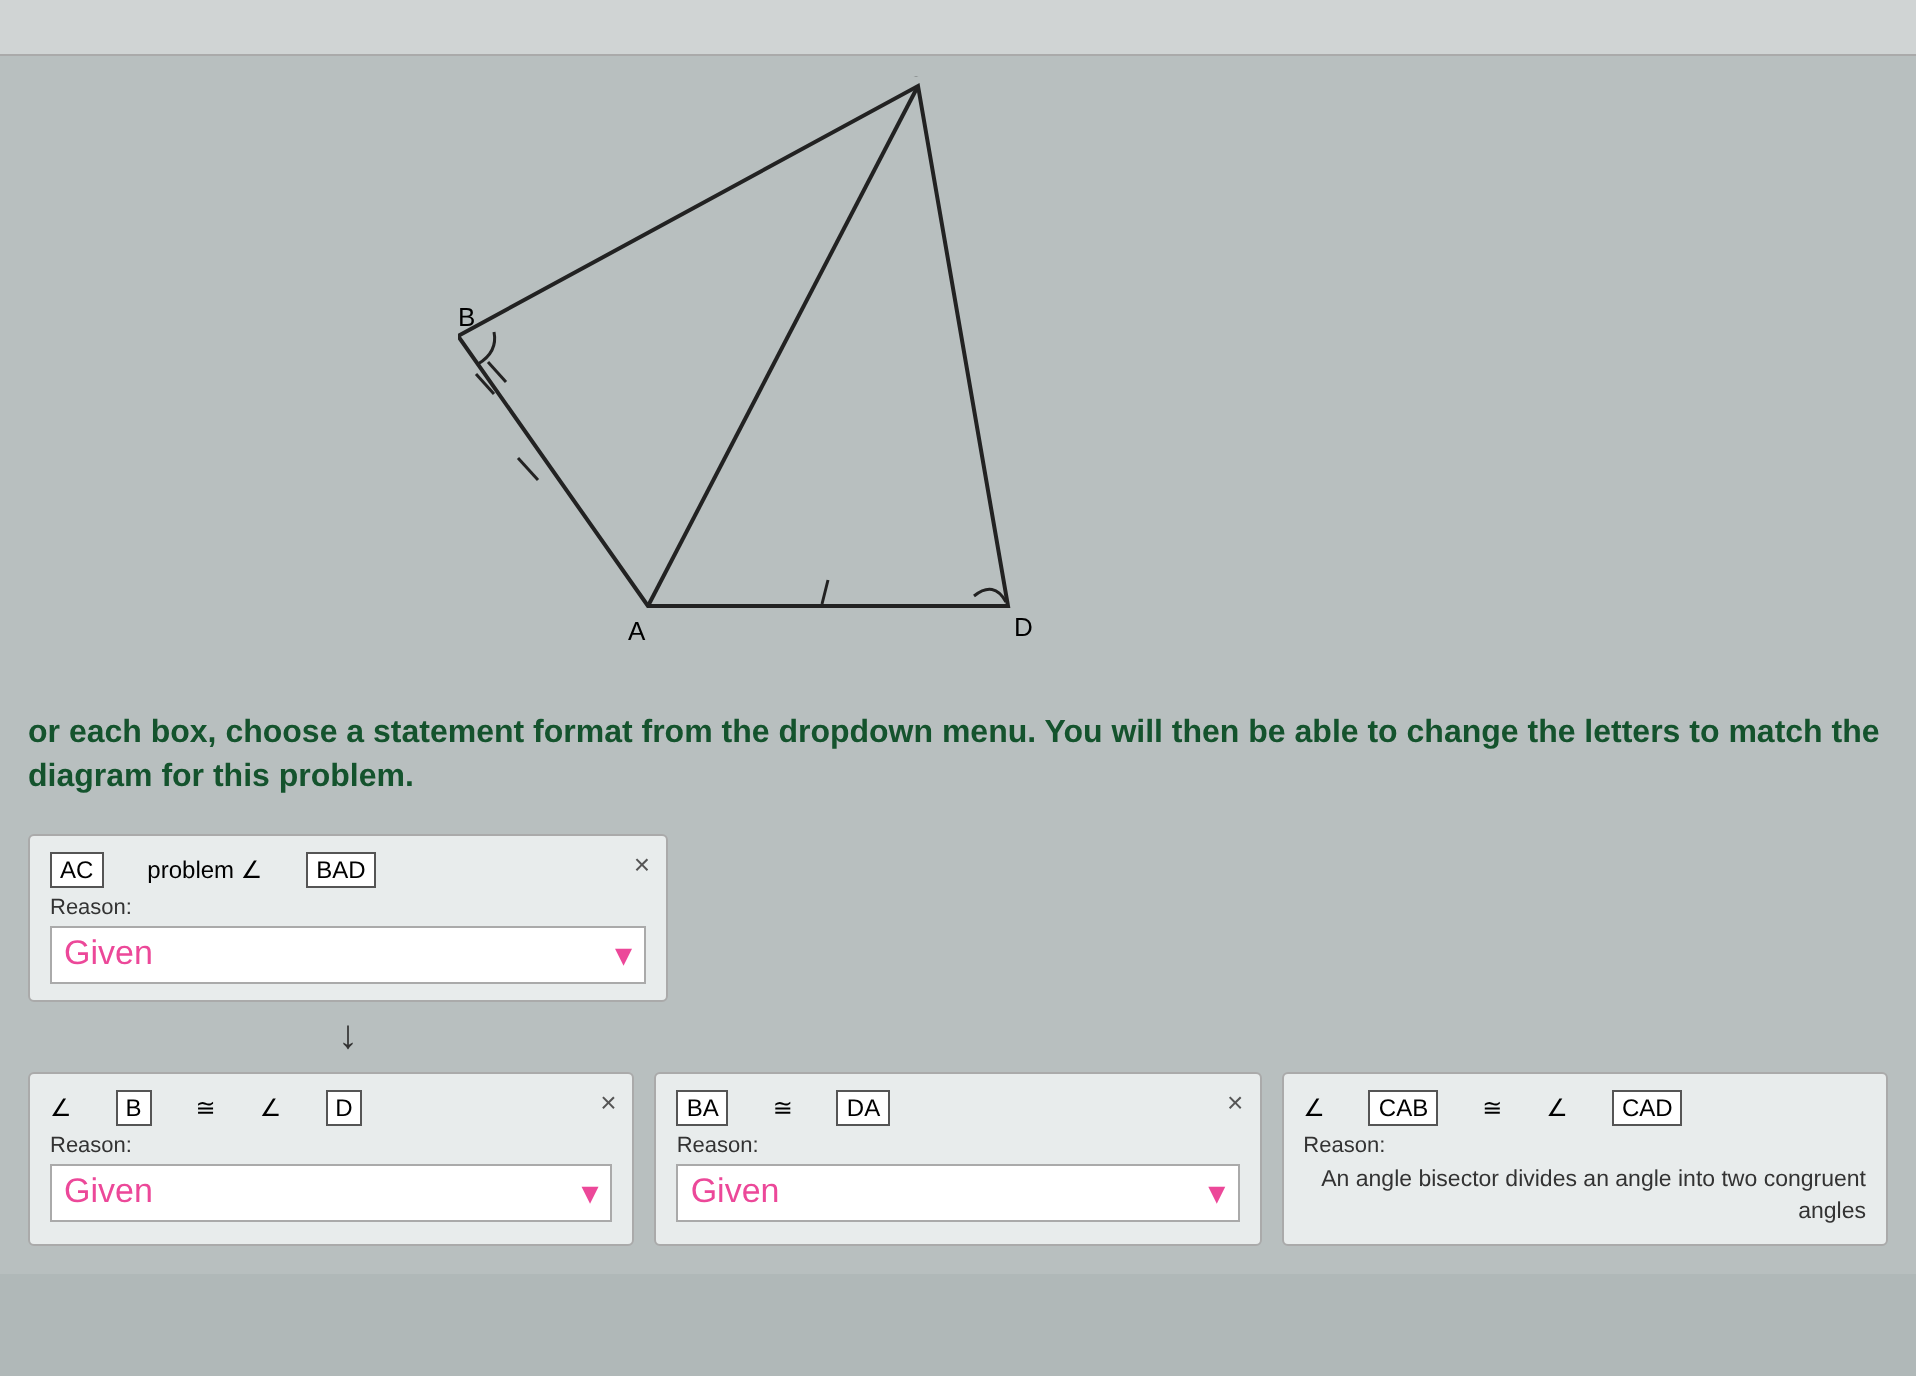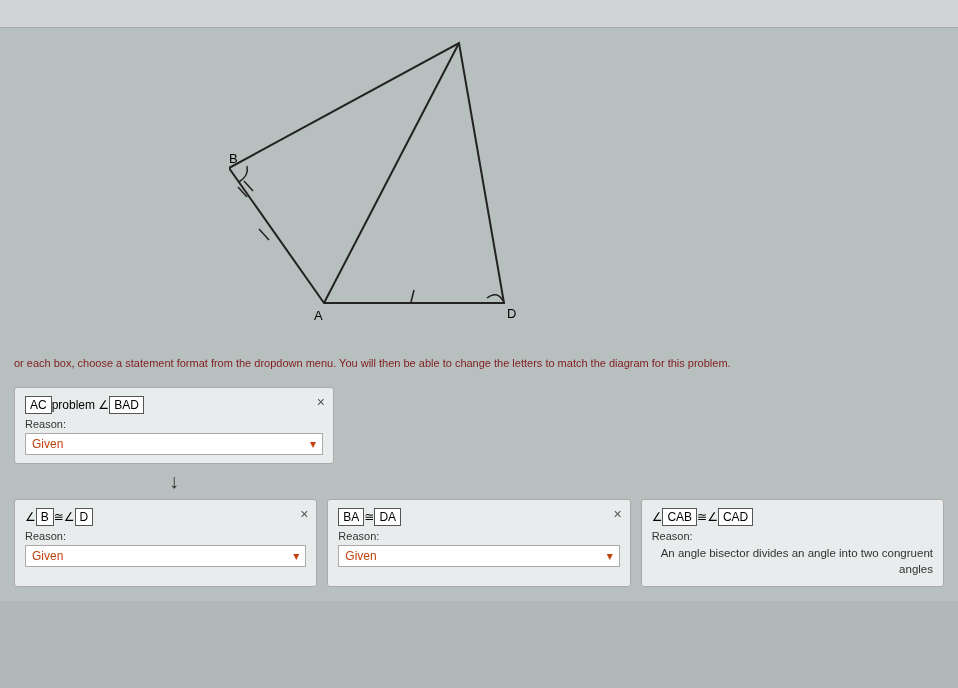--- a/index.html
+++ b/index.html
@@ -27,23 +27,24 @@
       align-items: flex-start;
       padding-top: 10px;
       height: 320px;
       position: relative;
     }
 
     
     .instruction-text {
       background: #b8bfbf;
       padding: 8px 14px 6px 14px;
-      font-size: 11px;
-      color: #7f1d1d;
+      font-size: 16px;
+      color: #14532d;
       line-height: 1.4;
+      font-weight: bold;
     }
 
     
     .cards-area {
       background: #b8bfbf;
       padding: 10px 14px 14px 14px;
     }
 
     
     .card-full {
@@ -79,40 +80,40 @@
       border: 1px solid #aaa;
       border-radius: 3px;
       padding: 8px 10px;
       position: relative;
       flex: 1;
     }
 
     .card-statement {
       display: flex;
       align-items: center;
-      gap: 0;
+      gap: 22px;
       font-size: 13px;
       margin-bottom: 4px;
     }
 
     .card-reason-label {
       font-size: 11px;
       color: #333;
       margin-bottom: 3px;
     }
 
     .card-reason-dropdown {
       display: flex;
-      align-items: flex-end;
+      align-items: flex-start;
       justify-content: space-between;
       background: white;
       border: 1px solid #aaa;
       padding: 3px 6px;
-      font-size: 12px;
-      color: #c2410c;
+      font-size: 17px;
+      color: #ec4899;
       cursor: pointer;
       width: 100%;
     }
 
     .close-x {
       position: absolute;
       top: 6px;
       right: 8px;
       font-size: 14px;
       color: #555;

